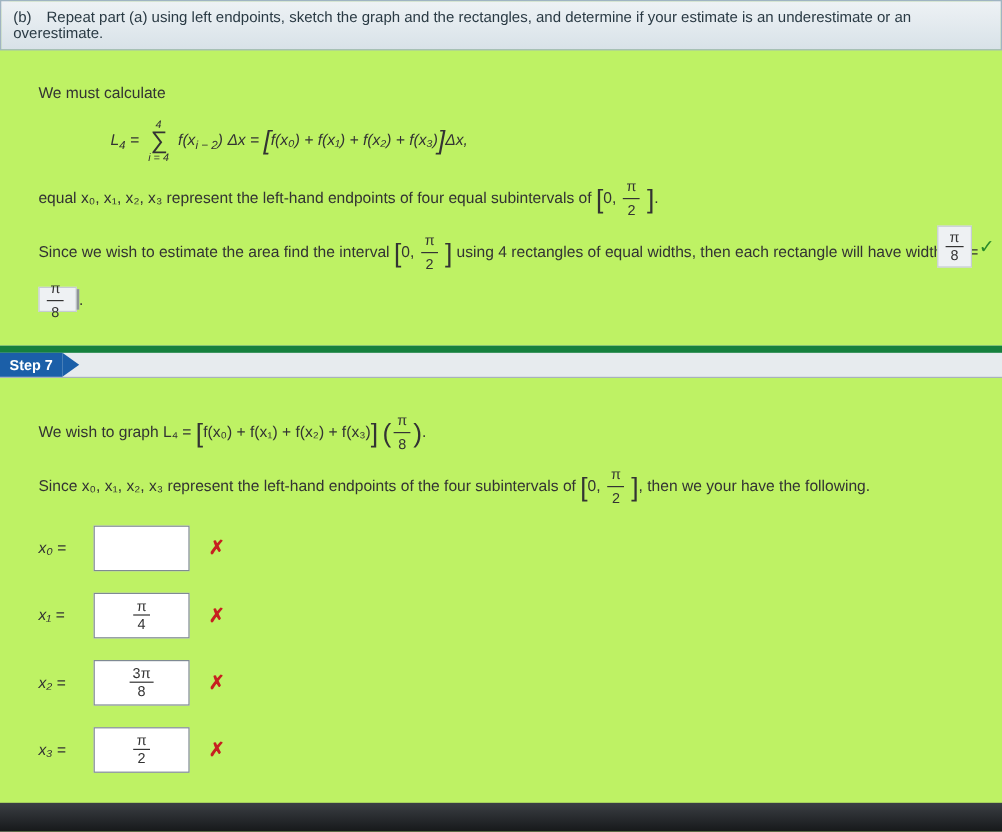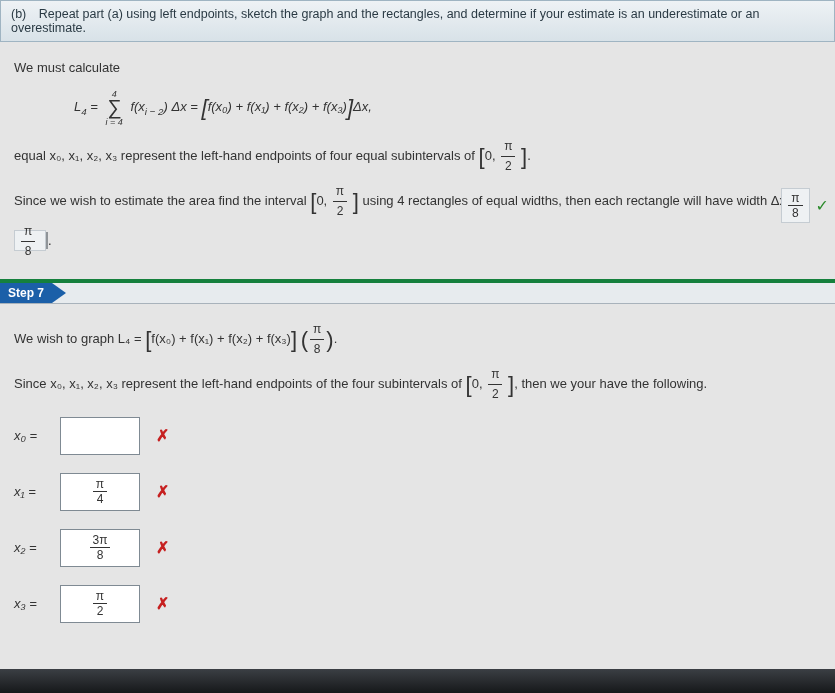--- a/index.html
+++ b/index.html
@@ -8,34 +8,34 @@
     font-family: Arial, Helvetica, sans-serif;
     background: #c9ccd0;
     color: #333;
     font-size: 13px;
     width: 835px;
     height: 693px;
     overflow: hidden;
     position: relative;
   }
   .page {
-    background: #e5e5e5;
+    background: #bef264;
     margin: 0;
     min-height: 693px;
     position: relative;
     border-radius: 13px;
   }
   .part-header {
     background: linear-gradient(#eef2f5, #d8e2e8);
     border: 1px solid #9fb4c2;
     padding: 6px 10px;
     font-size: 12.5px;
     color: #2a3a44;
   }
-  .content { padding: 10px 14px 4px 14px; }
+  .content { padding: 10px 14px 4px 32px; margin-top: 10px; }
   .line { margin: 6px 0; line-height: 1.6; }
   .formula-row { margin: 10px 0 10px 60px; font-style: italic; }
   .frac {
     display: inline-block;
     vertical-align: middle;
     text-align: center;
     font-size: 12px;
     margin: 0 2px;
   }
   .frac .num { display: block; border-bottom: 1px solid #333; padding: 0 3px; }
@@ -53,21 +53,21 @@
   .step-bar::after {
     content: "";
     position: absolute;
     right: -14px; top: 0;
     border-left: 14px solid #1b5fa8;
     border-top: 10px solid transparent;
     border-bottom: 10px solid transparent;
     height: 0;
   }
   .step-strip {
-    border-top: 4px solid #15803d;
+    border-top: 6px solid #15803d;
     border-bottom: 1px solid #a8b2bb;
     background: #e7ebee;
     margin-top: 8px;
   }
   .ans-row { display: flex; align-items: center; margin: 12px 0 18px 0; }
   .ans-row .lbl { width: 46px; padding-right: 6px; font-style: italic; }
   .input-box {
     border: 1px solid #7f8a93;
     background: #fff;
     width: 80px;

